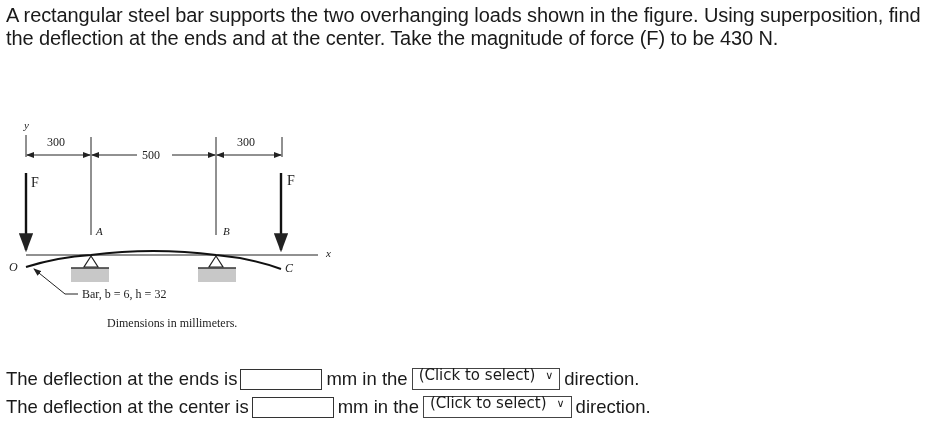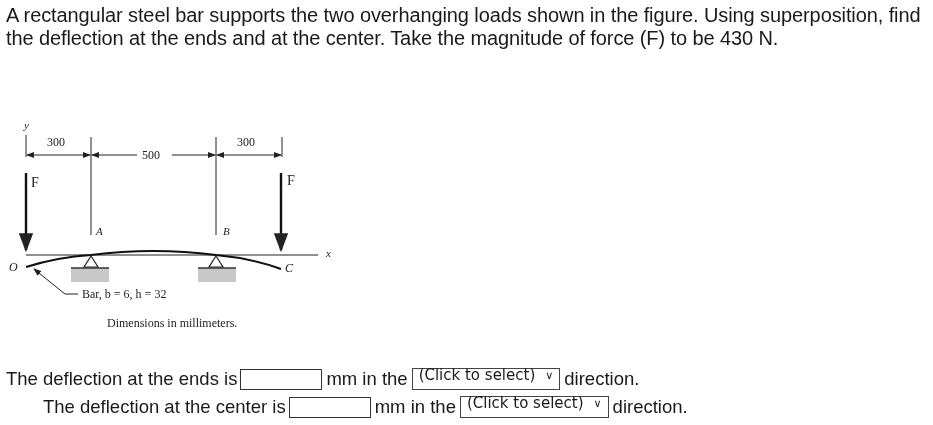--- a/index.html
+++ b/index.html
@@ -3,21 +3,21 @@
 <meta charset="utf-8">
 <style>
   html, body { margin:0; padding:0; background:#ffffff; }
   body { width:933px; height:425px; position:relative; overflow:hidden; color:#1a1a1a;
          font-family:"Liberation Sans", sans-serif; }
   .question { position:absolute; left:6px; top:4px; width:925px; font-size:20px; line-height:23px; letter-spacing:-0.1px; }
   .figure { position:absolute; left:0; top:115px; width:340px; height:220px; }
   .figure svg text { font-family:"Liberation Serif", serif; fill:#222; }
   .answer-line { position:absolute; left:6px; font-size:18.5px; white-space:nowrap; display:flex; align-items:center; }
   .answer-line.l1 { top:368px; }
-  .answer-line.l2 { top:396px;margin-left:37px; }
+  .answer-line.l2 { top:396px; }
   .txt-input { width:82px; height:21px; border:1px solid #333; margin:0 4px 0 3px; box-sizing:border-box; background:#fff; padding:0 3px; font-size:14px; }
   .sel { display:inline-flex; align-items:center; height:22px; border:1px solid #444; box-sizing:border-box; margin:0 4px 0 4px; padding:0 6px 8px 6px; font-family:"DejaVu Sans", sans-serif; font-size:15px; background:#fff; cursor:pointer; }
   .sel .chev { margin-left:10px; font-size:11px; }
 </style>
 </head>
 <body>
 
 <div class="question">A rectangular steel bar supports the two overhanging loads shown in the figure. Using superposition, find the deflection at the ends and at the center. Take the magnitude of force (F) to be 430 N.</div>
 
 <div class="figure">

